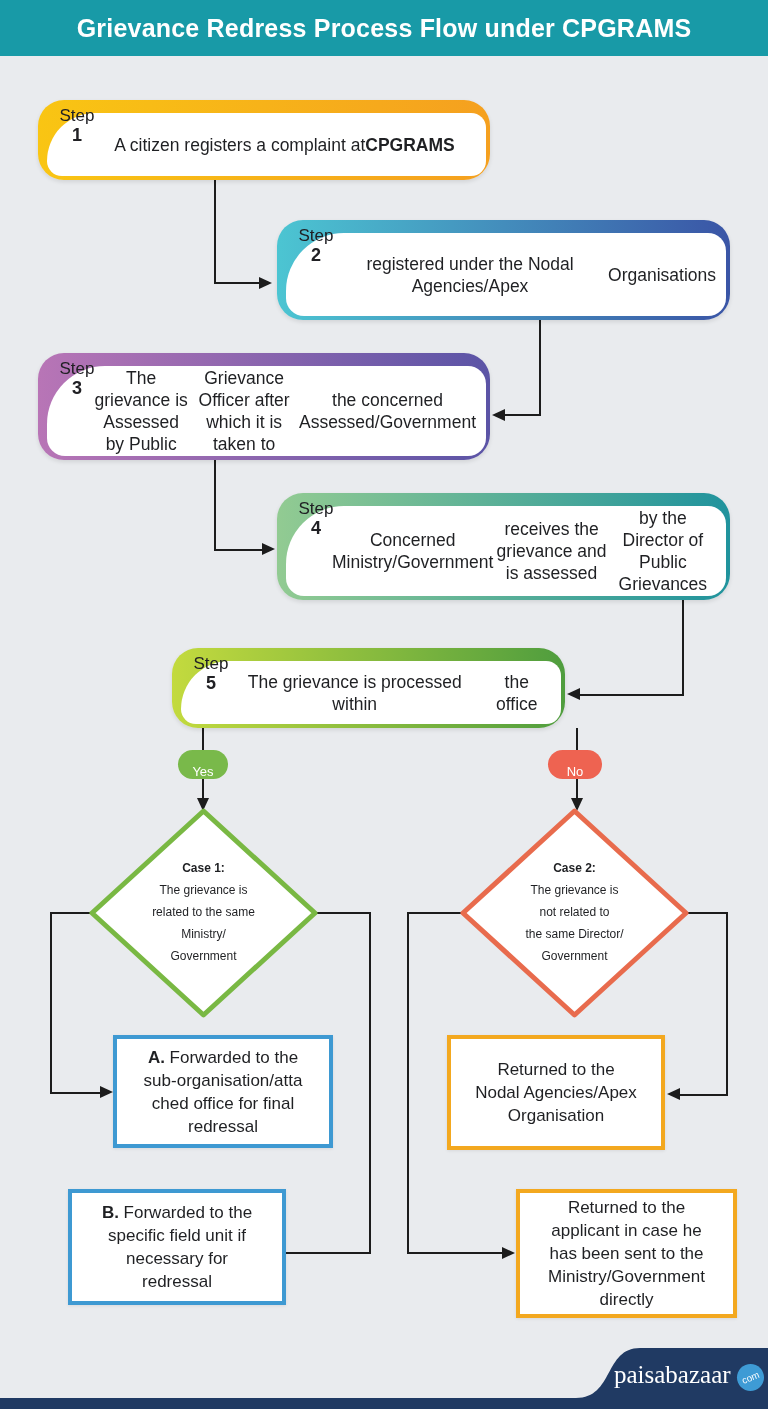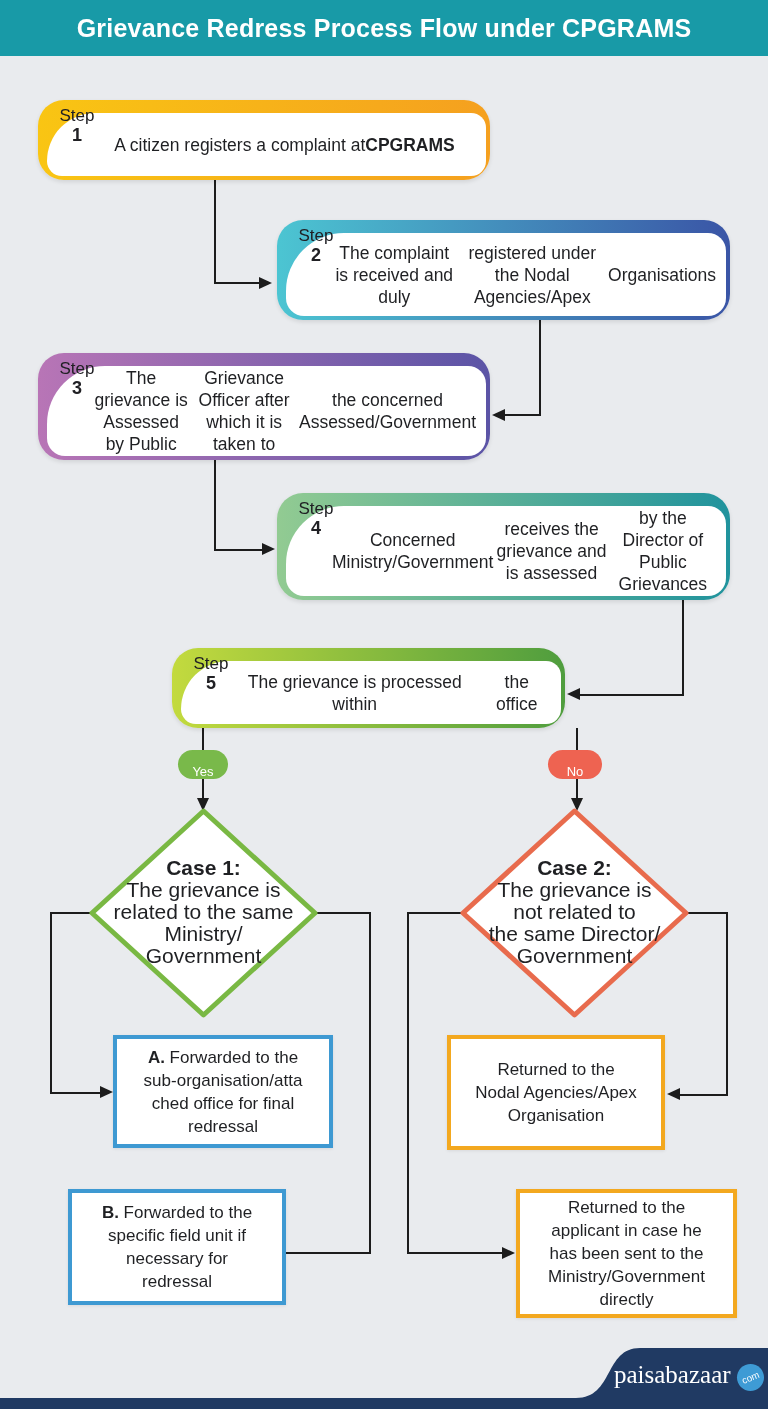--- a/index.html
+++ b/index.html
@@ -33,21 +33,21 @@
   .b{font-weight:700;}
 
   
   .pill{position:absolute;height:29px;border-radius:15px;background:var(--bc);color:#fff;
         display:flex;align-items:flex-end;justify-content:center;font-size:13px;}
 
   
   .diamond{position:absolute;overflow:visible;}
   .diamond polygon{fill:#fff;stroke:var(--bc);stroke-width:5;stroke-linejoin:round;}
   .case-text{position:absolute;width:195px;text-align:center;color:var(--ink,#1f2023);
-        font-size:21px;line-height:22px;}
+        font-size:12px;line-height:22px;}
   .case-text .case-heading{font-weight:700;}
 
   
   .obox{position:absolute;background:#fff;border:4px solid var(--bc);display:flex;flex-direction:column;
         align-items:center;justify-content:center;text-align:center;color:var(--ink,#1f2023);
         font-size:17px;line-height:23px;box-shadow:0 1px 3px rgba(0,0,0,.08);}
 
   
   .footer-bar{position:absolute;left:0;top:1398px;width:768px;height:11px;background:var(--navy,#203a63);}
   .swoosh{position:absolute;left:540px;top:1348px;}
@@ -121,21 +121,20 @@
     </div>
   </div>
 
   <div class="step" style="left: 277px; top: 220px; width: 453px; height: 100px; --g1: #4cc5d2; --g2: #3a55a6;">
     <div class="step-white"></div>
     <div class="step-badge">
       <div class="lbl">Step</div>
       <div class="num">2</div>
     </div>
     <div class="step-text">
-      <div>The complaint is received and duly</div>
       <div>registered under the Nodal Agencies/Apex</div>
       <div>Organisations</div>
     </div>
   </div>
 
   <div class="step" style="left: 38px; top: 353px; width: 452px; height: 107px; --g1: #b875b6; --g2: #5b54a6;">
     <div class="step-white"></div>
     <div class="step-badge">
       <div class="lbl">Step</div>
       <div class="num">3</div>

